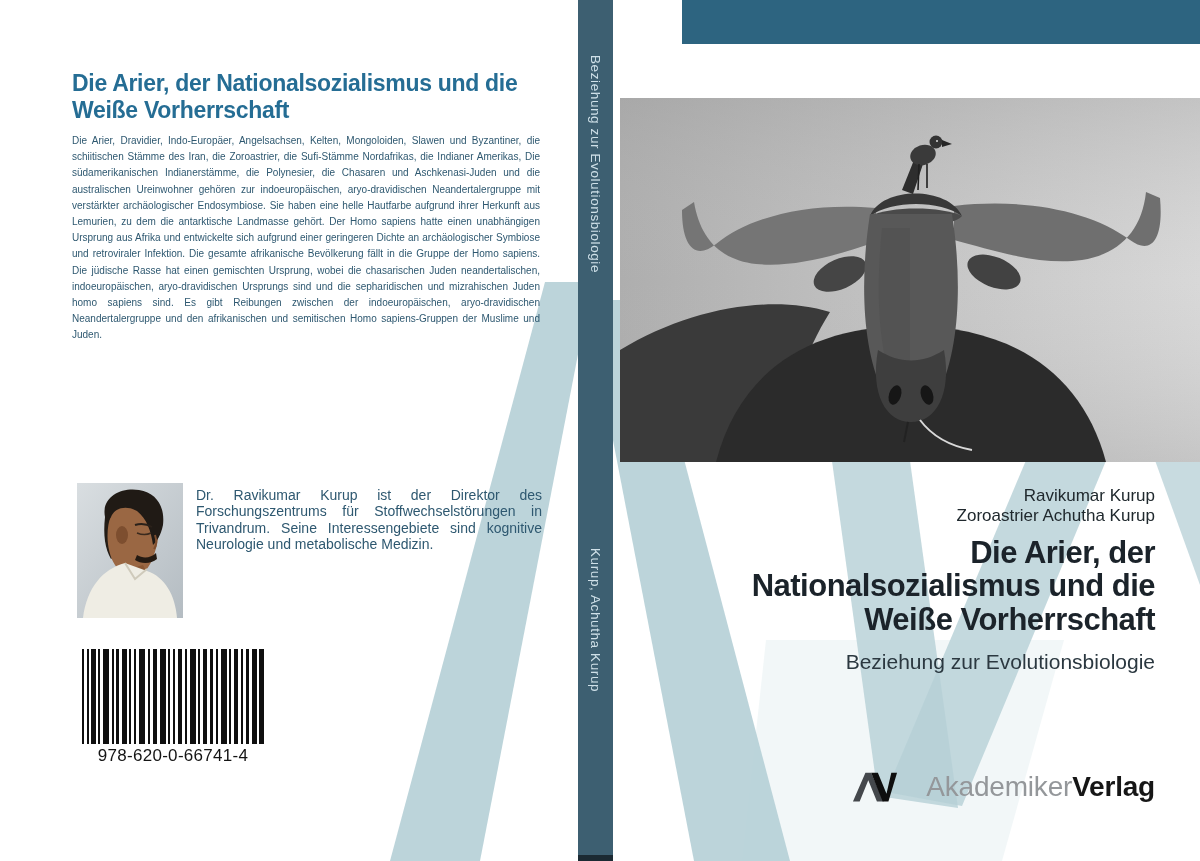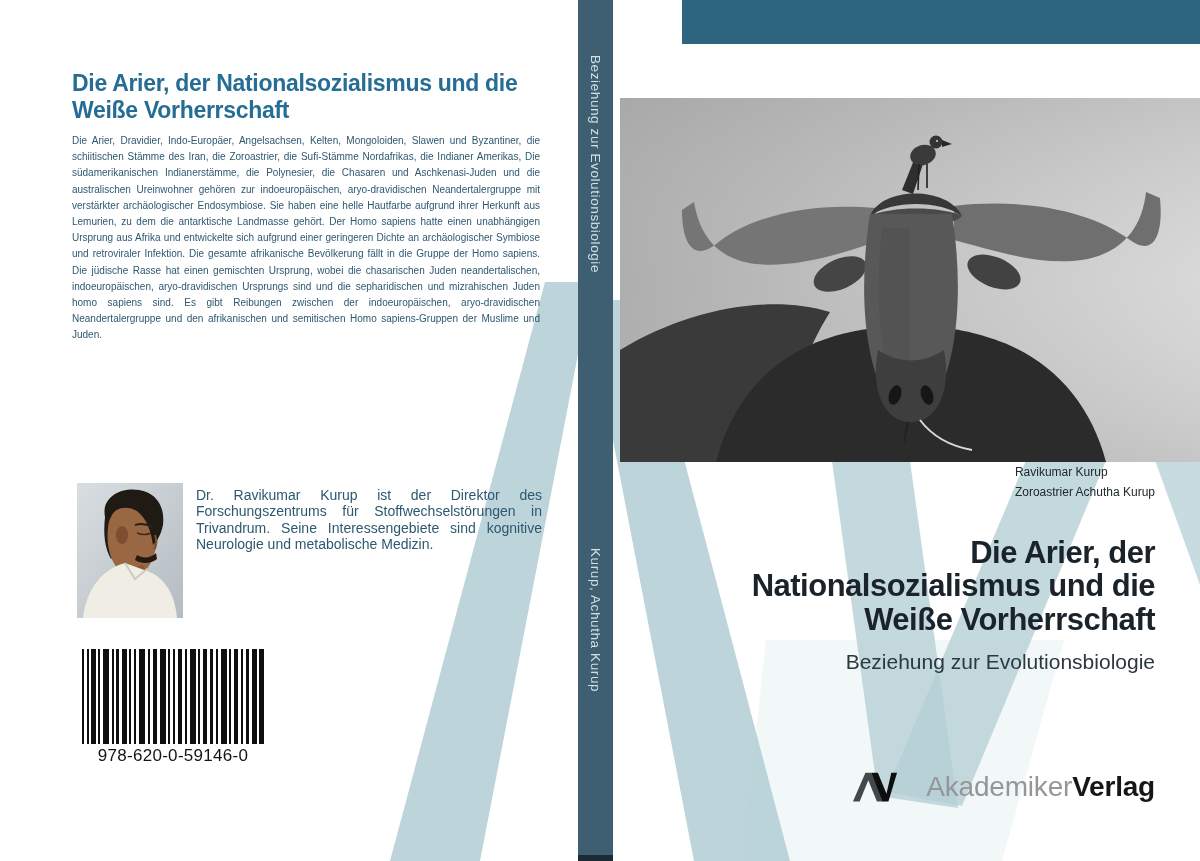--- a/index.html
+++ b/index.html
@@ -38,22 +38,22 @@
   .spine-textbox.sub{top:55px;}
   .spine-textbox.auth{top:548px;}
   .spine-text{
     writing-mode:vertical-rl;white-space:nowrap;
     font-size:13.5px;letter-spacing:0.6px;color:#cfe0e8;
   }
   
   .top-bar{left:682px;top:0;width:518px;height:44px;background:#2d6480;z-index:2;}
   .front-photo{left:620px;top:98px;width:580px;height:364px;z-index:2;}
   .front-authors{
-    right:45px;top:462px;z-index:3;
-    font-size:12px;line-height:20px;color:#20292e;
+    right:45px;top:486px;z-index:3;text-align:right;
+    font-size:17px;line-height:20px;color:#20292e;
   }
   .front-title{
     right:45px;top:536px;width:480px;z-index:3;text-align:right;
     font-size:31px;font-weight:bold;line-height:1.08;letter-spacing:-0.5px;
     color:#1b232a;
   }
   .front-subtitle{
     right:45px;top:650px;z-index:3;text-align:right;
     font-size:21px;color:#2b3840;
   }
@@ -133,21 +133,21 @@
         <rect x="134" width="2" height="96"></rect>
         <rect x="139" width="6" height="96"></rect>
       <rect x="147" width="2" height="96"></rect>
         <rect x="152" width="4" height="96"></rect>
         <rect x="159" width="2" height="96"></rect>
       <rect x="164" width="3" height="96"></rect>
         <rect x="170" width="5" height="96"></rect>
         <rect x="177" width="5" height="96"></rect>
     </g>
   </svg>
-  <div class="abs isbn">978-620-0-59146-0</div>
+  <div class="abs isbn">978-620-0-66741-4</div>
 
   <div class="abs spine"></div>
   <div class="abs spine-edge"></div>
   <div class="abs spine-textbox sub">
     <span class="spine-text">Beziehung zur Evolutionsbiologie</span>
   </div>
   <div class="abs spine-textbox auth">
     <span class="spine-text">Kurup, Achutha Kurup</span>
   </div>
 

